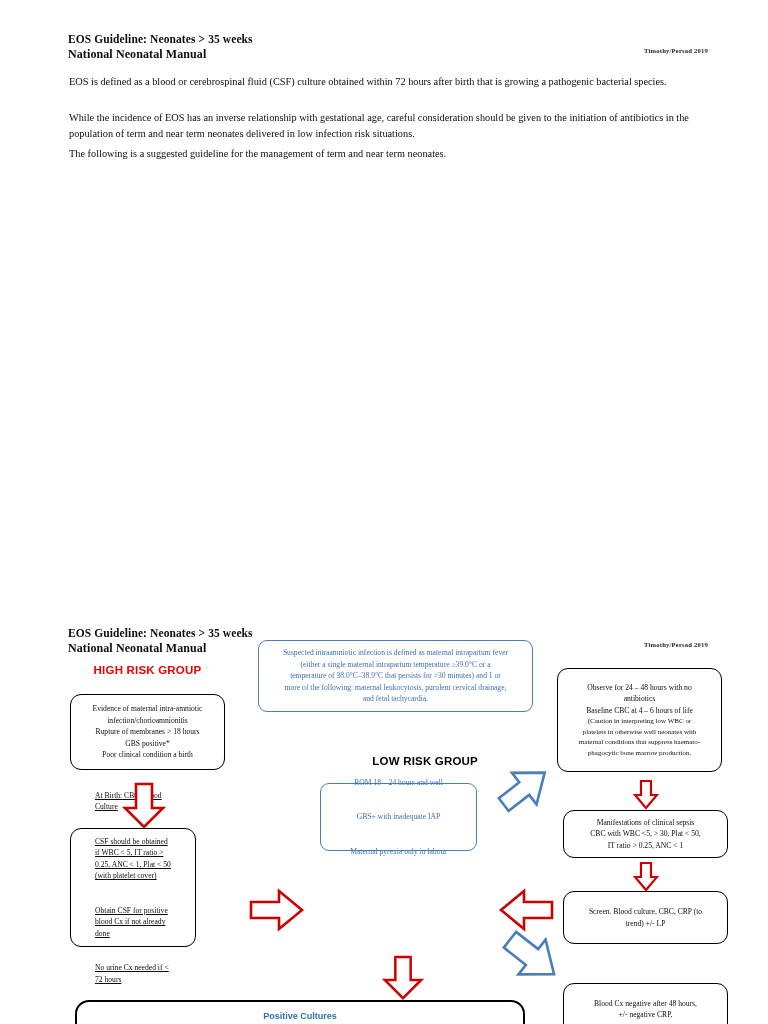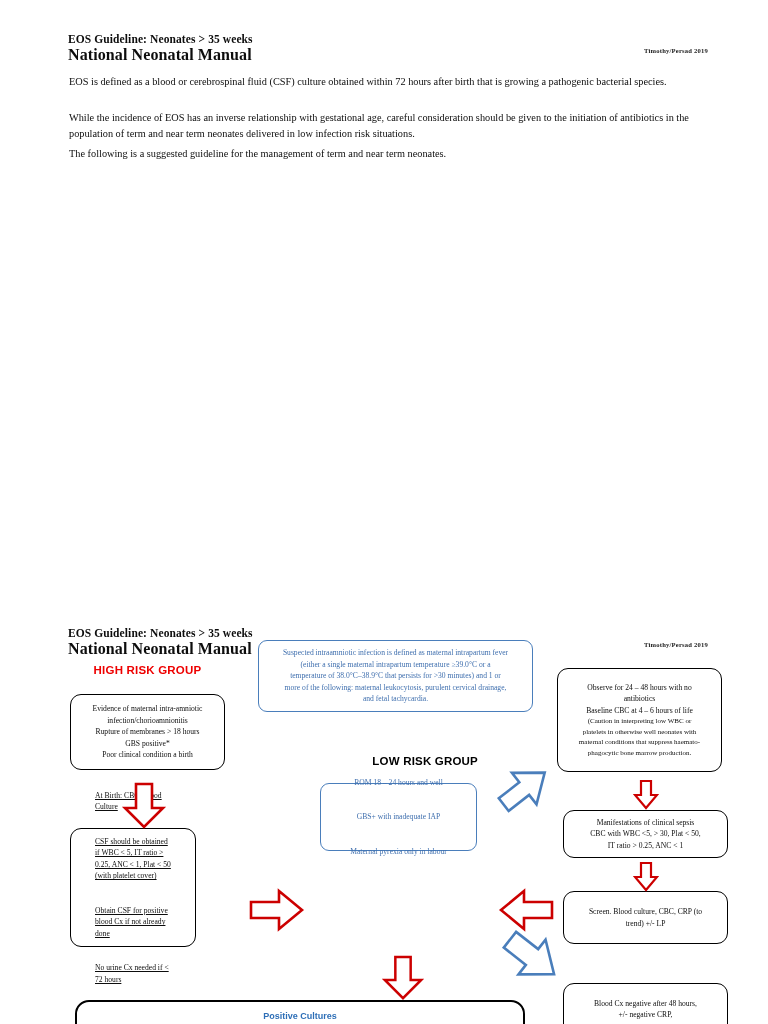--- a/index.html
+++ b/index.html
@@ -32,21 +32,21 @@
     width: 640px;
   }
   .doc-title {
     font-weight: bold;
     font-size: 11.5px;
     line-height: 15px;
     letter-spacing: .1px;
   }
   .doc-subtitle {
     font-weight: bold;
-    font-size: 16px;
+    font-size: 12px;
     line-height: 15px;
     letter-spacing: .1px;
   }
   .byline {
     position: absolute;
     right: 0;
     top: 15px;
     font-size: 6.6px;
     font-weight: bold;
     letter-spacing: .2px;

